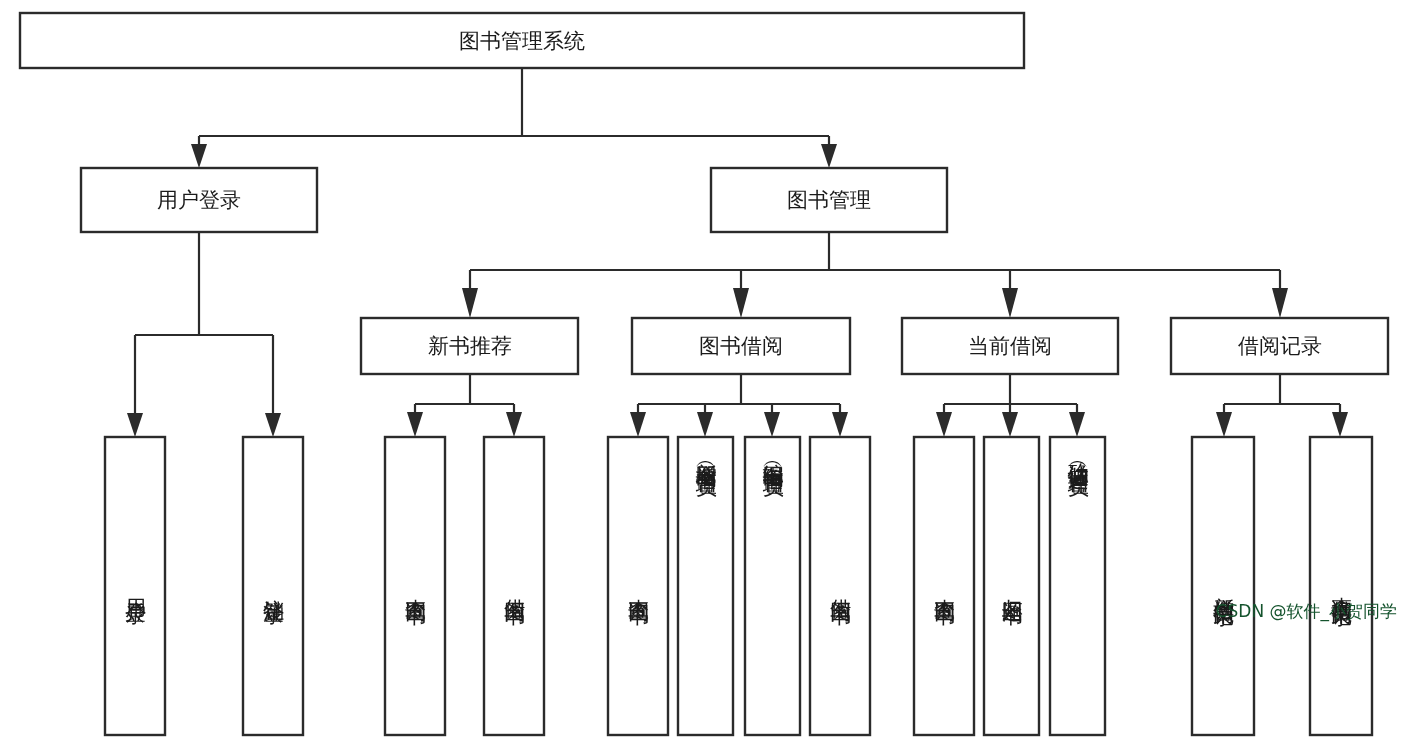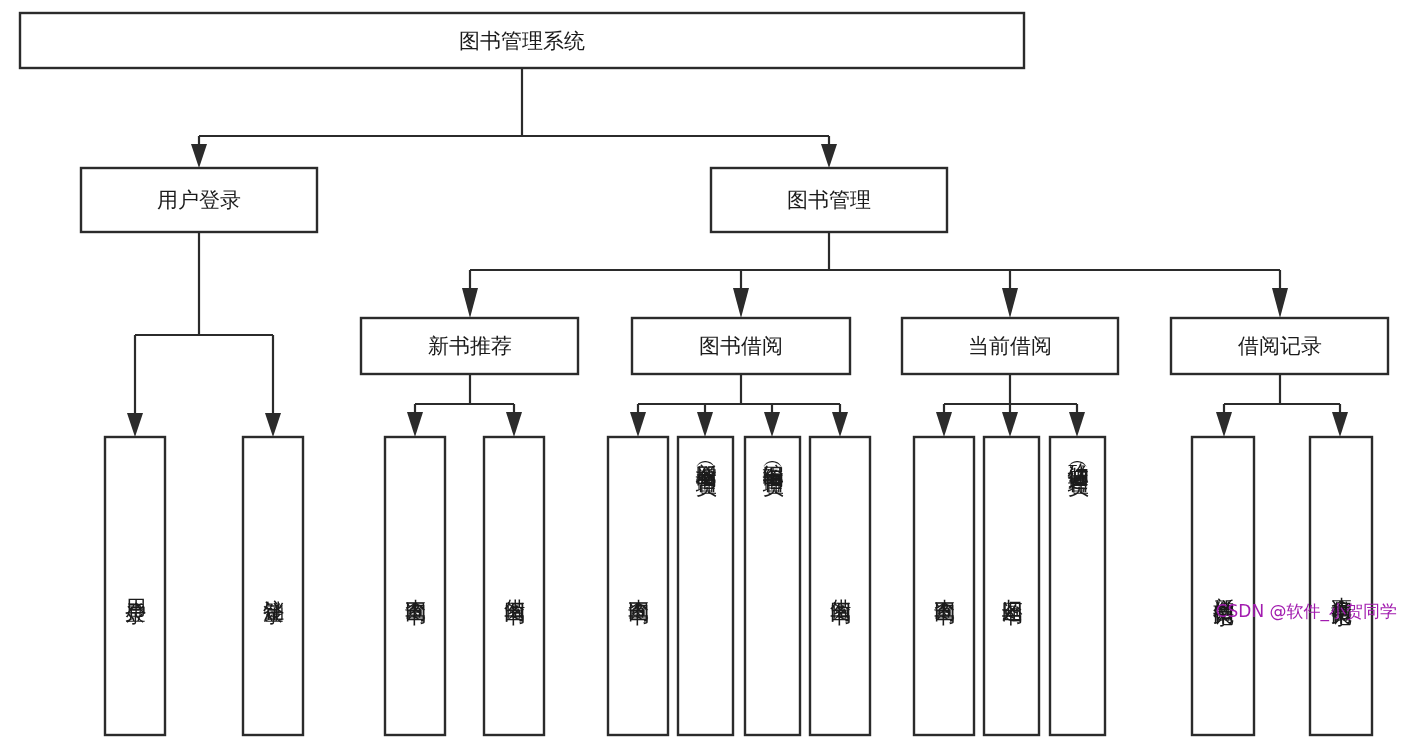--- a/index.html
+++ b/index.html
@@ -72,21 +72,21 @@
     letter-spacing: 2px;
     white-space: nowrap;
     text-align: center;
   }
   .watermark {
     position: absolute;
     right: 8px;
     bottom: 6px;
     font-family: "DejaVu Sans", "Liberation Sans", sans-serif;
     font-size: 17px;
-    color: #a21caf;
+    color: #14532d;
     white-space: nowrap;
     pointer-events: none;
   }
 </style>
 </head>
 <body>
 
 <div id="diagram-root">
 
   <svg id="tree-svg" viewBox="0 0 1405 747">

